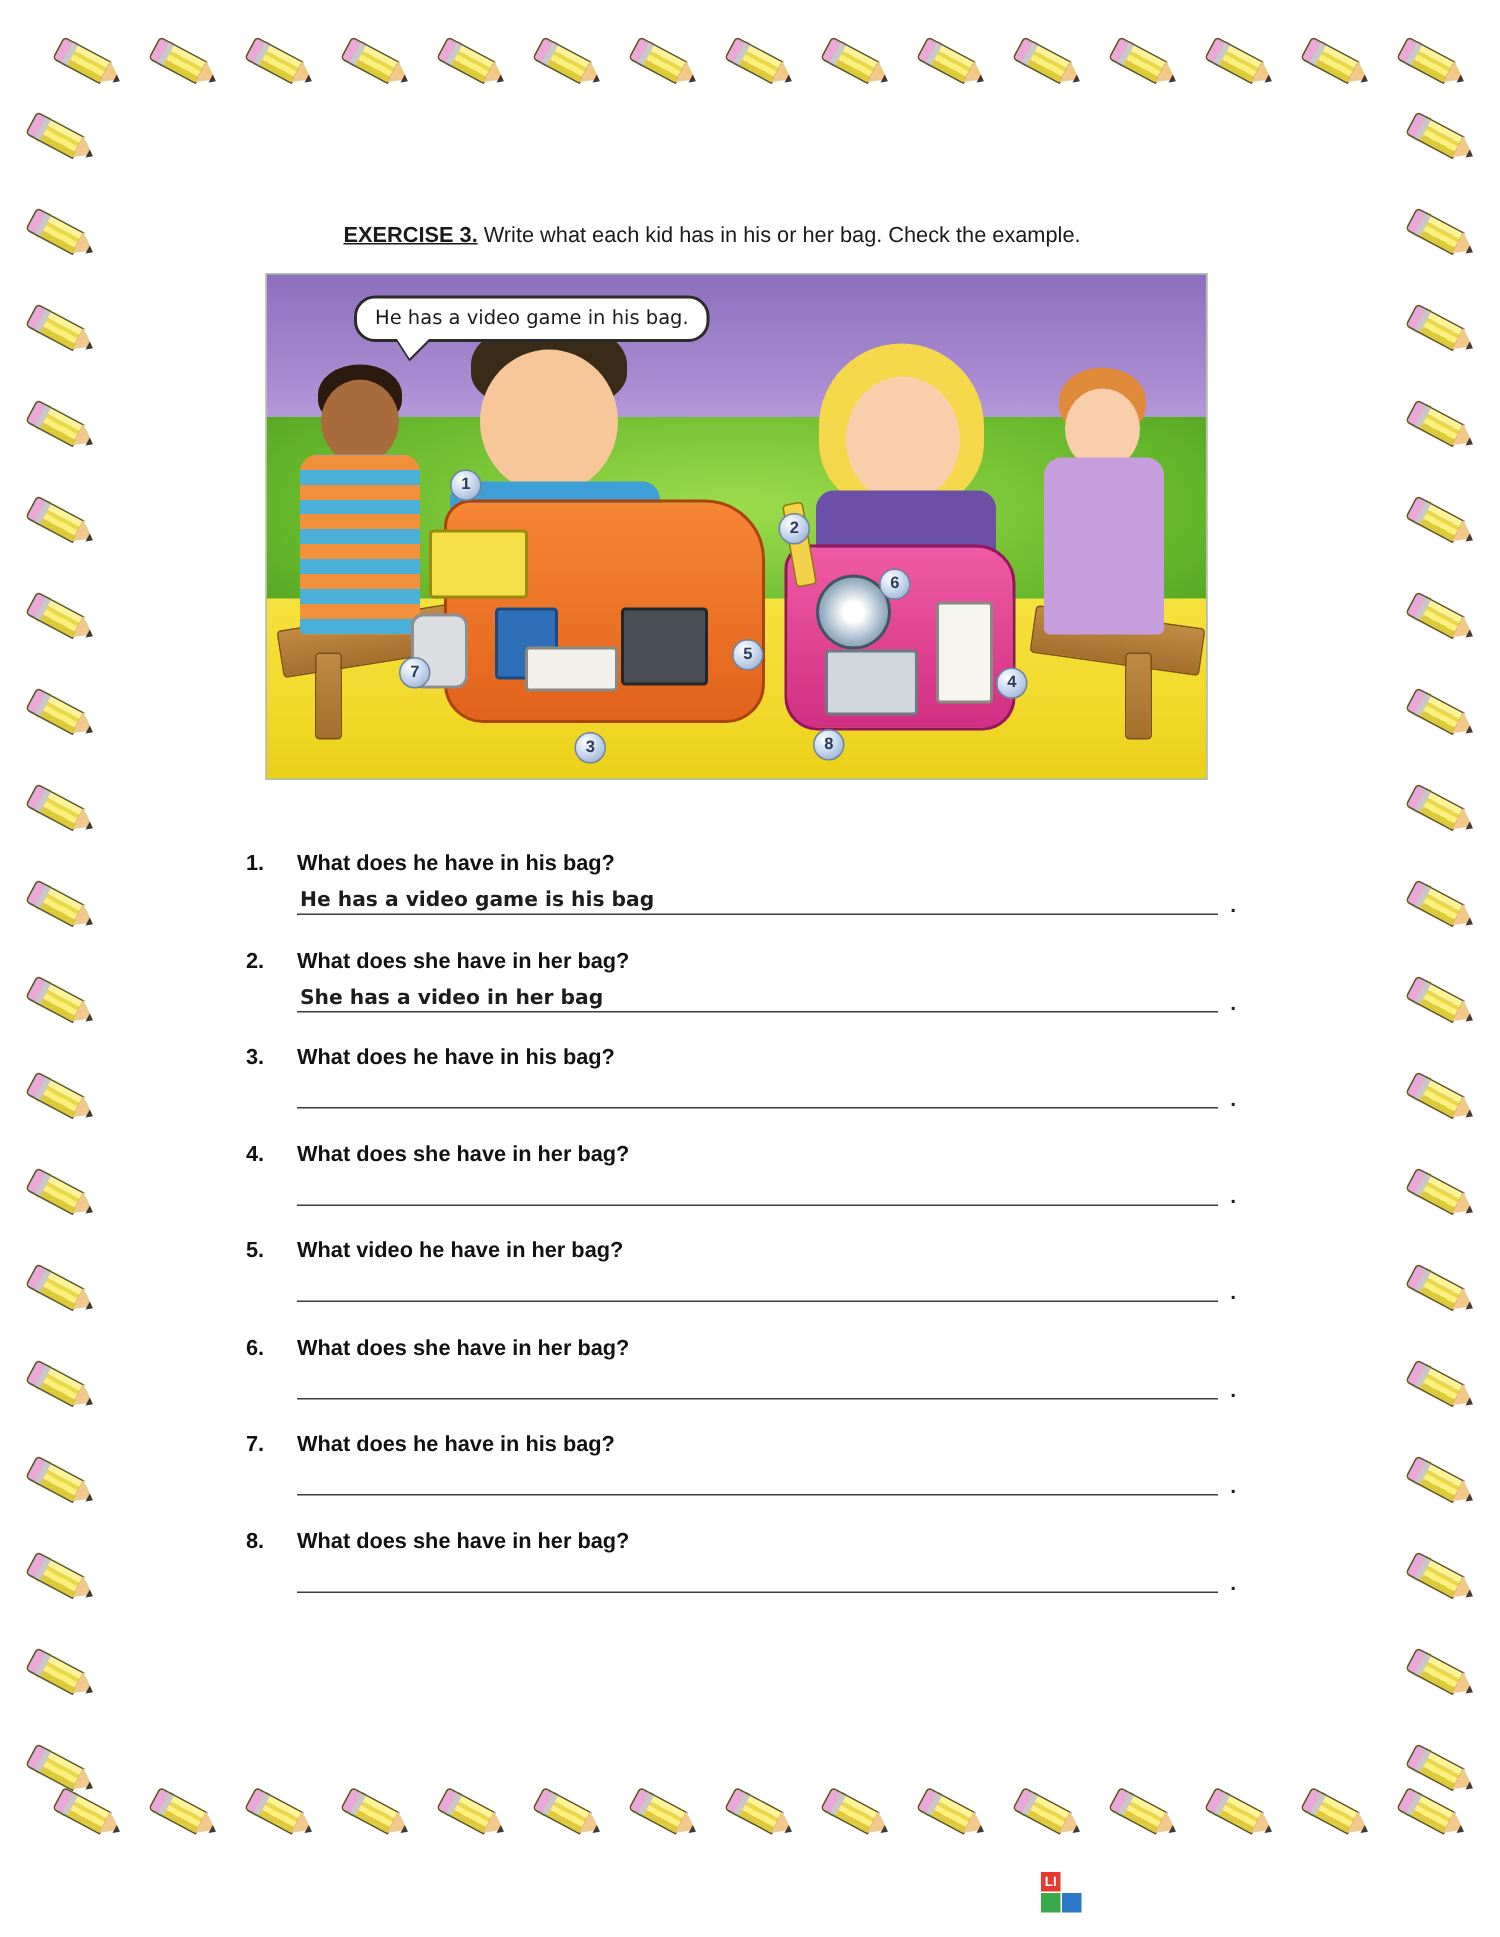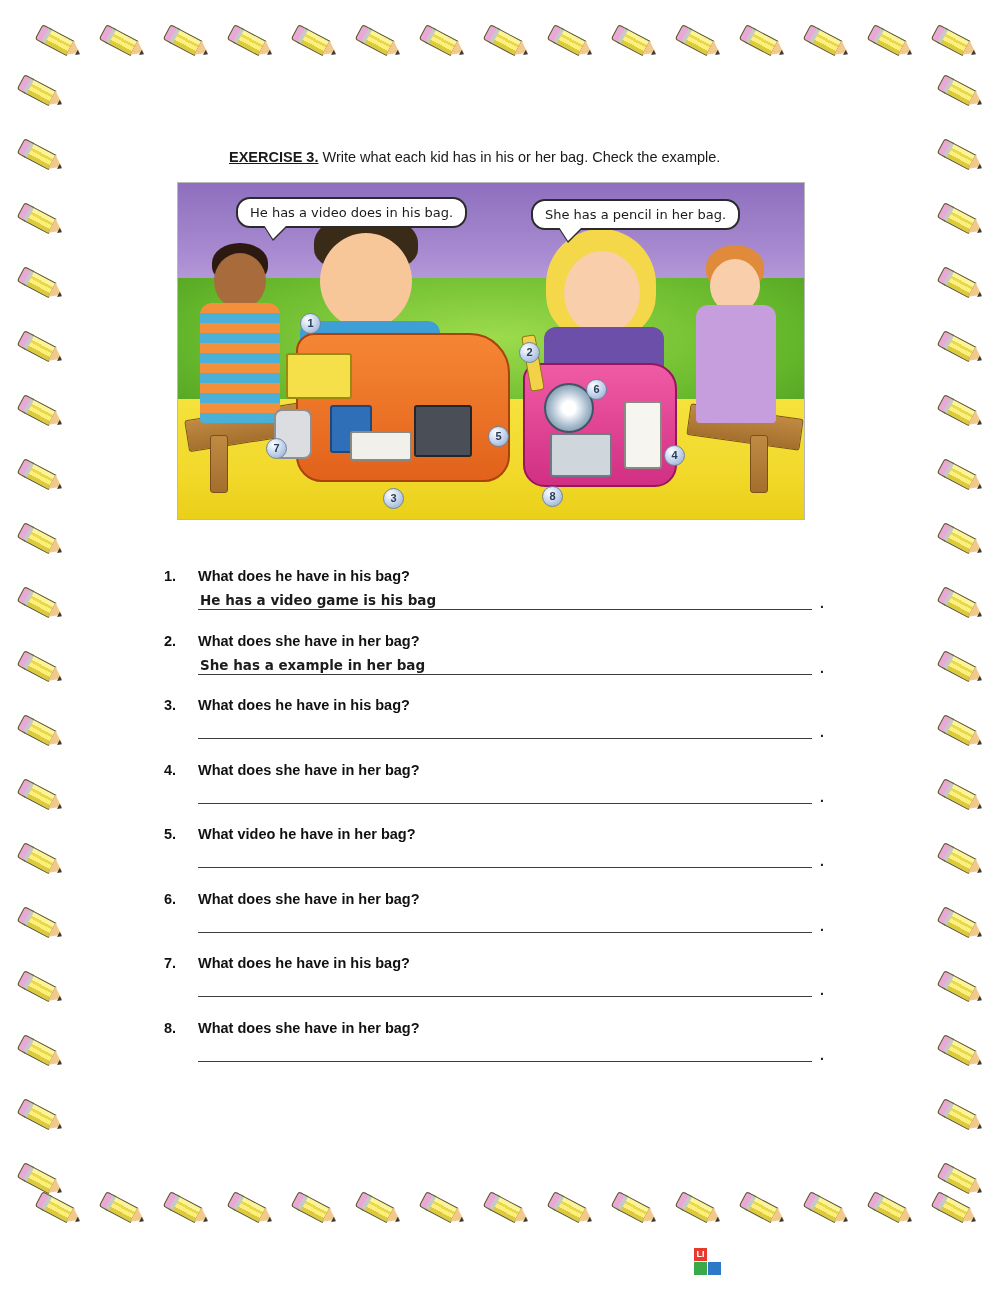--- a/index.html
+++ b/index.html
@@ -814,22 +814,21 @@
 
     <div class="num-dot" style="left:122px; top:130px;">1</div>
     <div class="num-dot" style="left:341px; top:159px;">2</div>
     <div class="num-dot" style="left:205px; top:305px;">3</div>
     <div class="num-dot" style="left:486px; top:262px;">4</div>
     <div class="num-dot" style="left:310px; top:243px;">5</div>
     <div class="num-dot" style="left:408px; top:196px;">6</div>
     <div class="num-dot" style="left:88px; top:255px;">7</div>
     <div class="num-dot" style="left:364px; top:303px;">8</div>
 
-    <div class="bubble bubble-1">He has a video does in his bag.</div>
-    <div class="bubble bubble-2">She has a pencil in her bag.</div>
+    <div class="bubble bubble-1">He has a video game in his bag.</div>
   </div>
 
   <div class="questions" id="questions">
       <div class="q-item">
         <div class="q-row">
           <div class="q-num">1.</div>
           <div class="q-text">What does he have in his bag?</div>
         </div>
         <div class="answer-row">
           <div class="answer-line"></div>
@@ -837,21 +836,21 @@
           <div class="answer-period">.</div>
         </div>
       </div>
       <div class="q-item">
         <div class="q-row">
           <div class="q-num">2.</div>
           <div class="q-text">What does she have in her bag?</div>
         </div>
         <div class="answer-row">
           <div class="answer-line"></div>
-          <div class="answer-text">She has a example in her bag</div>
+          <div class="answer-text">She has a video in her bag</div>
           <div class="answer-period">.</div>
         </div>
       </div>
       <div class="q-item">
         <div class="q-row">
           <div class="q-num">3.</div>
           <div class="q-text">What does he have in his bag?</div>
         </div>
         <div class="answer-row">
           <div class="answer-line"></div>

